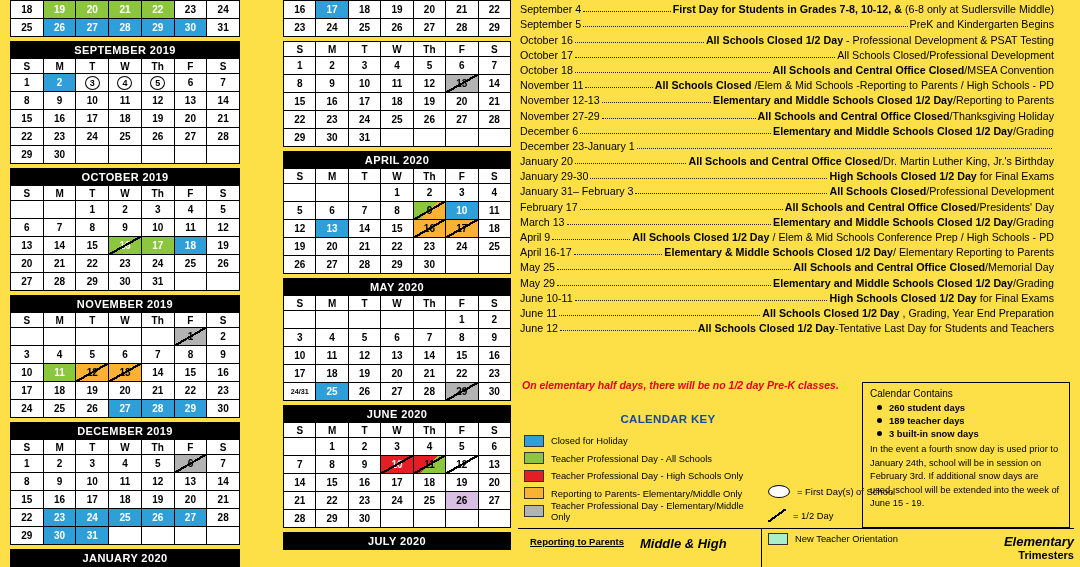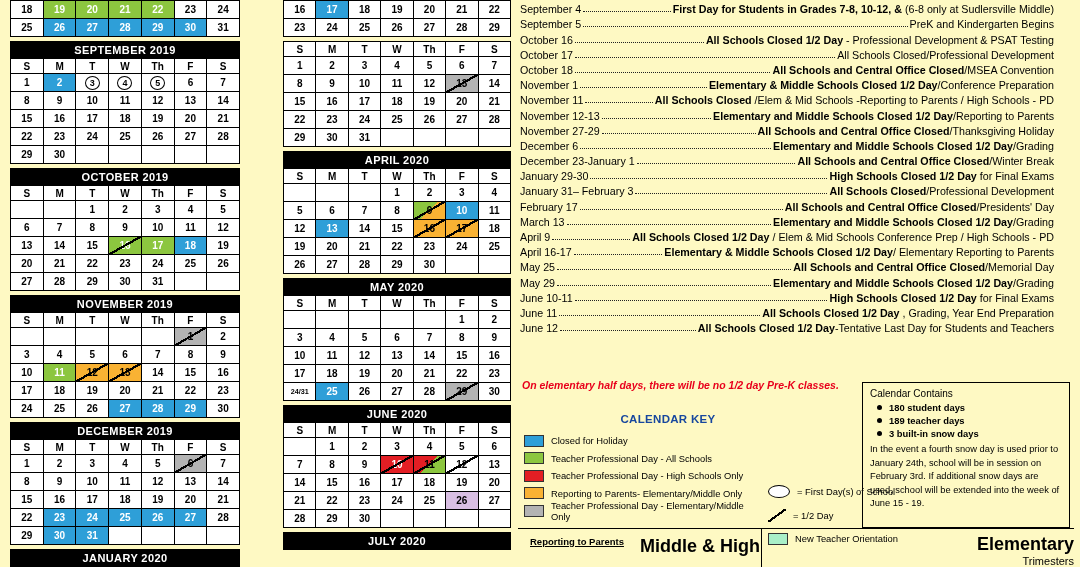--- a/index.html
+++ b/index.html
@@ -1,18 +1,18 @@
 <!DOCTYPE html>
 <html><head>
 <meta charset="utf-8">
 <style>
   * { box-sizing: border-box; margin: 0; padding: 0; }
   html,body { width:1080px; height:567px; overflow:hidden; background:#fff;
     font-family:"Liberation Sans", sans-serif; color:#000; }
-  .page { position:relative; width:1080px; height:567px; background:#fef9c3; }
+  .page { position:relative; width:1080px; height:567px; background:#fde047; }
 
   
   .col { position:absolute; top:0; }
   .col1 { left:10px; width:230px; }
   .col2 { left:283px; width:228px; }
   .cal { margin-bottom:4px; border-left:1px solid #000; border-top:1px solid #000; }
   .cal-title { background:#000; color:#fff; font-weight:bold; font-size:11px;
     text-align:center; height:17px; line-height:17px; letter-spacing:.4px;
     border-right:1px solid #000; }
   .cal-row { display:grid; grid-template-columns:repeat(7,1fr); }
@@ -59,26 +59,26 @@
   .ct { font-weight:normal; font-size:10px; margin-bottom:2px; }
   .cb { display:flex; gap:7px; font-size:9.4px; font-weight:bold; line-height:13px; margin-left:7px; }
   .cb-dot { width:5px; height:5px; background:#000; border-radius:50%; margin-top:4px; flex:0 0 auto; }
   .cnote { font-size:9.3px; line-height:13.5px; margin-top:3px; }
 
   .footer { position:absolute; top:528px; left:0; width:556px; height:53px;
     border-top:1.5px solid #000; display:flex; }
   .f-left { width:244px; border-right:1.5px solid #000; display:flex;
     align-items:flex-start; gap:16px; padding:7px 4px 0 12px; }
   .f-small { font-size:9.5px; font-weight:bold; text-decoration:underline; white-space:nowrap; }
-  .f-big { font-size:18px; font-weight:bold; white-space:nowrap; }
+  .f-big { font-size:13px; font-weight:bold; white-space:nowrap;font-style:italic; }
   .f-right { flex:1; position:relative; padding-top:5px; }
   .f-small2 { position:absolute; left:26px; bottom:1px; font-size:9.5px;
     font-weight:bold; text-decoration:underline; white-space:nowrap; }
   .f-center { text-align:right; }
-  .f-sub { font-size:11px; font-weight:normal; }
+  .f-sub { font-size:11px; font-weight:bold; }
 </style>
 </head>
 <body>
 
 <div class="page">
   <div class="col col1">
       <div class="cal">
         <div class="cal-row">
           <div class="cal-cell">18</div>
           <div class="cal-cell lt" style="background: rgb(140, 198, 63);">19</div>
@@ -610,25 +610,20 @@
           <span class="ev-date">October 17</span>
           <span class="ev-dots"></span>
           <span class="ev-desc"><span>All Schools Closed/Professional Development</span></span>
         </div>
         <div class="event">
           <span class="ev-date">October 18</span>
           <span class="ev-dots"></span>
           <span class="ev-desc"><b>All Schools and Central Office Closed</b><span>/MSEA Convention</span></span>
         </div>
         <div class="event">
-          <span class="ev-date">November 1</span>
-          <span class="ev-dots"></span>
-          <span class="ev-desc"><b>Elementary &amp; Middle Schools Closed 1/2 Day</b><span>/Conference Preparation</span></span>
-        </div>
-        <div class="event">
           <span class="ev-date">November 11</span>
           <span class="ev-dots"></span>
           <span class="ev-desc"><b>All Schools Closed</b><span> /Elem &amp; Mid Schools -Reporting to Parents / High Schools - PD</span></span>
         </div>
         <div class="event">
           <span class="ev-date">November 12-13</span>
           <span class="ev-dots"></span>
           <span class="ev-desc"><b>Elementary and Middle Schools Closed 1/2 Day</b><span>/Reporting to Parents</span></span>
         </div>
         <div class="event">
@@ -637,21 +632,25 @@
           <span class="ev-desc"><b>All Schools and Central Office Closed</b><span>/Thanksgiving Holiday</span></span>
         </div>
         <div class="event">
           <span class="ev-date">December 6</span>
           <span class="ev-dots"></span>
           <span class="ev-desc"><b>Elementary and Middle Schools Closed 1/2 Day</b><span>/Grading</span></span>
         </div>
         <div class="event">
           <span class="ev-date">December 23-January 1</span>
           <span class="ev-dots"></span>
-          <span class="ev-desc"><b>All Schools and Central Office Closed</b><span>/Winter Break</span></span>
+        </div>
+        <div class="event">
+          <span class="ev-date">January 20</span>
+          <span class="ev-dots"></span>
+          <span class="ev-desc"><b>All Schools and Central Office Closed</b><span>/Dr. Martin Luther King, Jr.'s Birthday</span></span>
         </div>
         <div class="event">
           <span class="ev-date">January 29-30</span>
           <span class="ev-dots"></span>
           <span class="ev-desc"><b>High Schools Closed 1/2 Day</b><span> for Final Exams</span></span>
         </div>
         <div class="event">
           <span class="ev-date">January 31– February 3</span>
           <span class="ev-dots"></span>
           <span class="ev-desc"><b>All Schools Closed</b><span>/Professional Development</span></span>
@@ -744,21 +743,21 @@
           <span class="swatch" style="background: rgb(169, 239, 200);"></span>
           <span class="key-label">New Teacher Orientation</span>
         </div>
       </div>
 
     <div class="contains">
       <div class="ct">Calendar Contains</div>
       <div>
           <div class="cb">
             <span class="cb-dot"></span>
-            <span>180 student days</span>
+            <span>260 student days</span>
           </div>
           <div class="cb">
             <span class="cb-dot"></span>
             <span>189 teacher days</span>
           </div>
           <div class="cb">
             <span class="cb-dot"></span>
             <span>3 built-in snow days</span>
           </div>
         </div>

